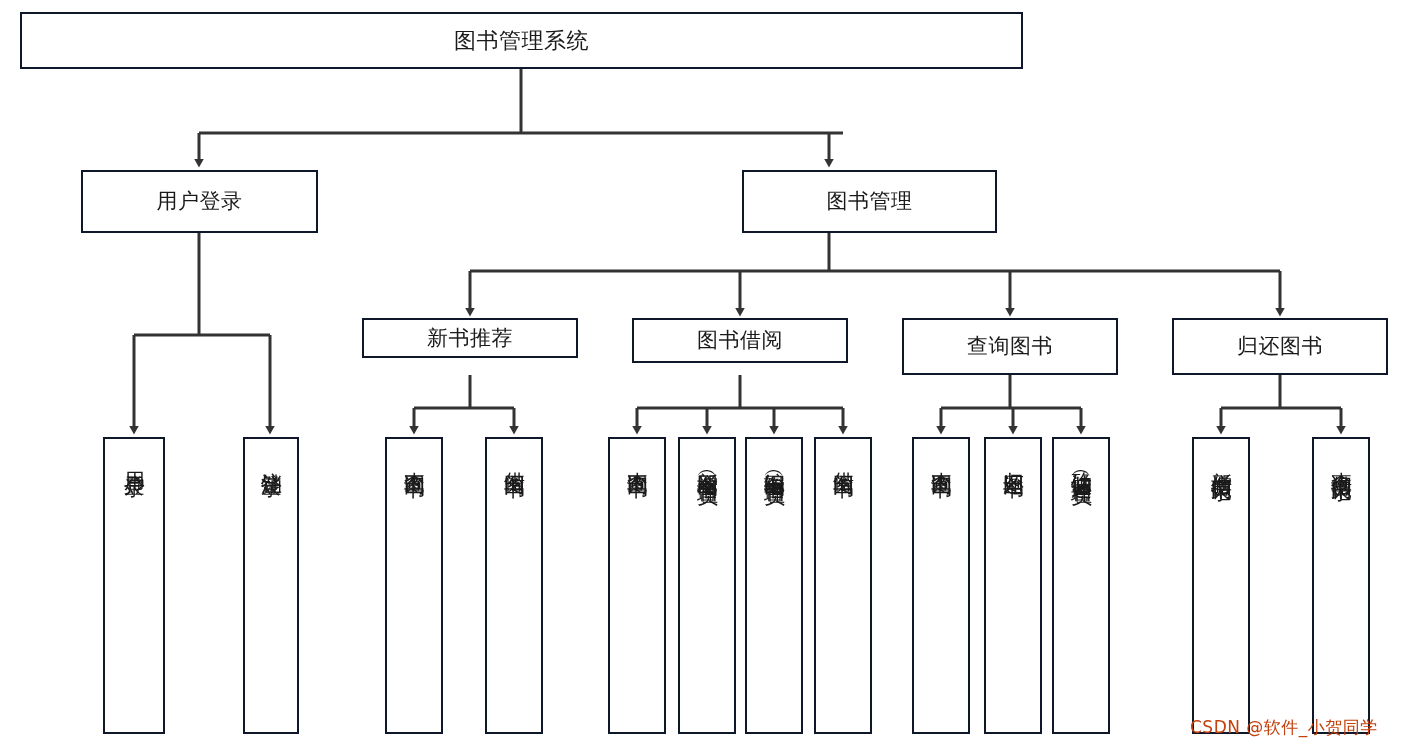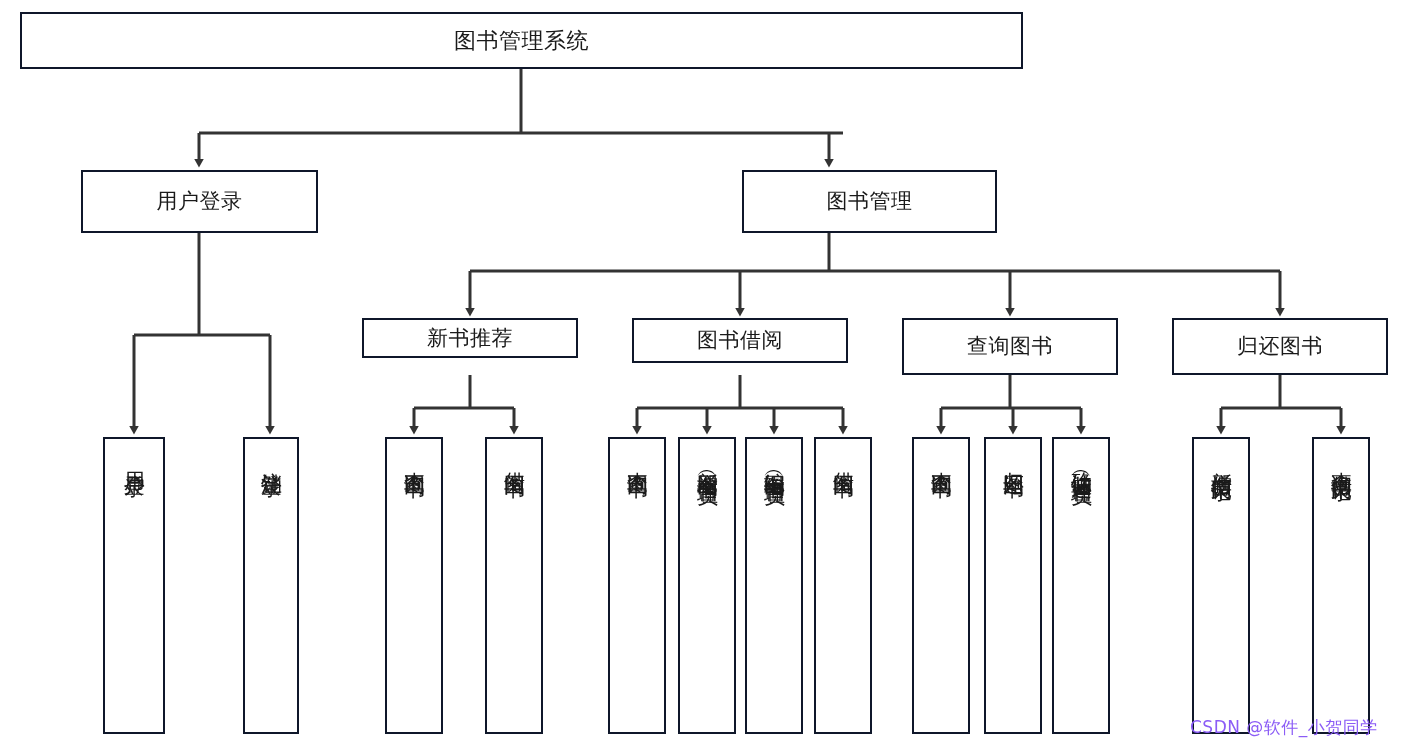--- a/index.html
+++ b/index.html
@@ -58,21 +58,21 @@
   }
   .node.vert .label {
     writing-mode: vertical-rl;
     text-orientation: upright;
     font-size: 21px;
     letter-spacing: 2px;
     line-height: 1;
   }
   .watermark {
     position: absolute;
-    color: #8b5cf6;
+    color: #c2410c;
     font-size: 17px;
     white-space: nowrap;
     letter-spacing: 0.5px;
   }
 </style>
 </head>
 <body>
 
 <div id="canvas">
 

